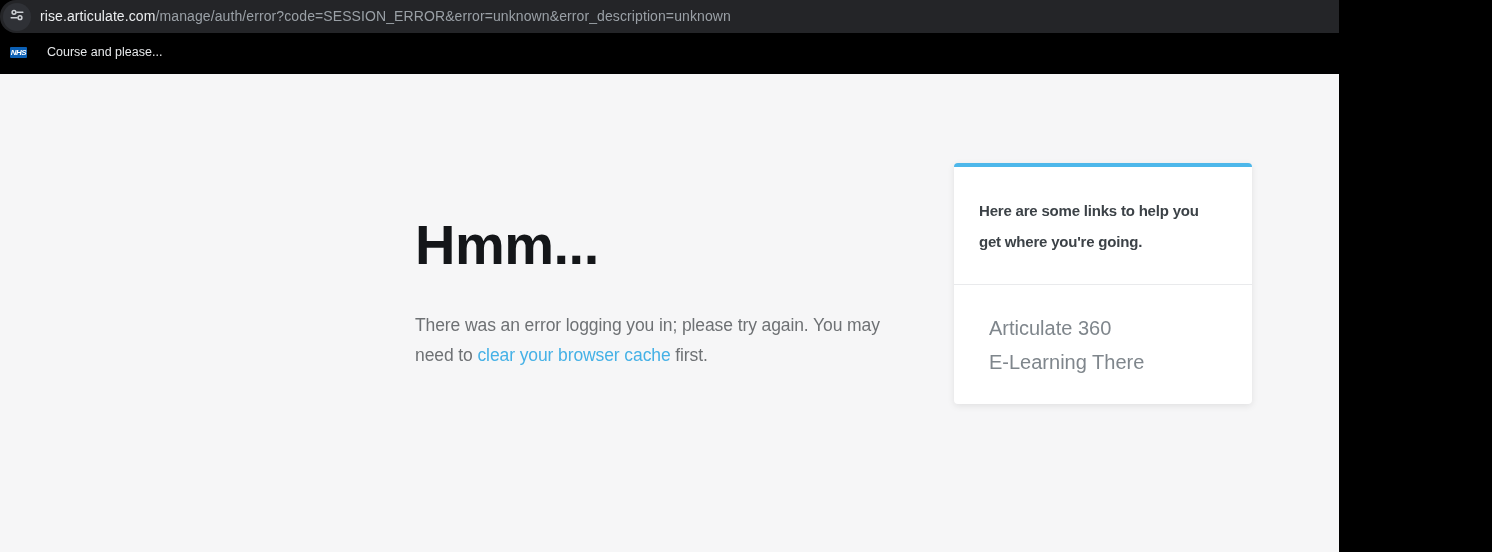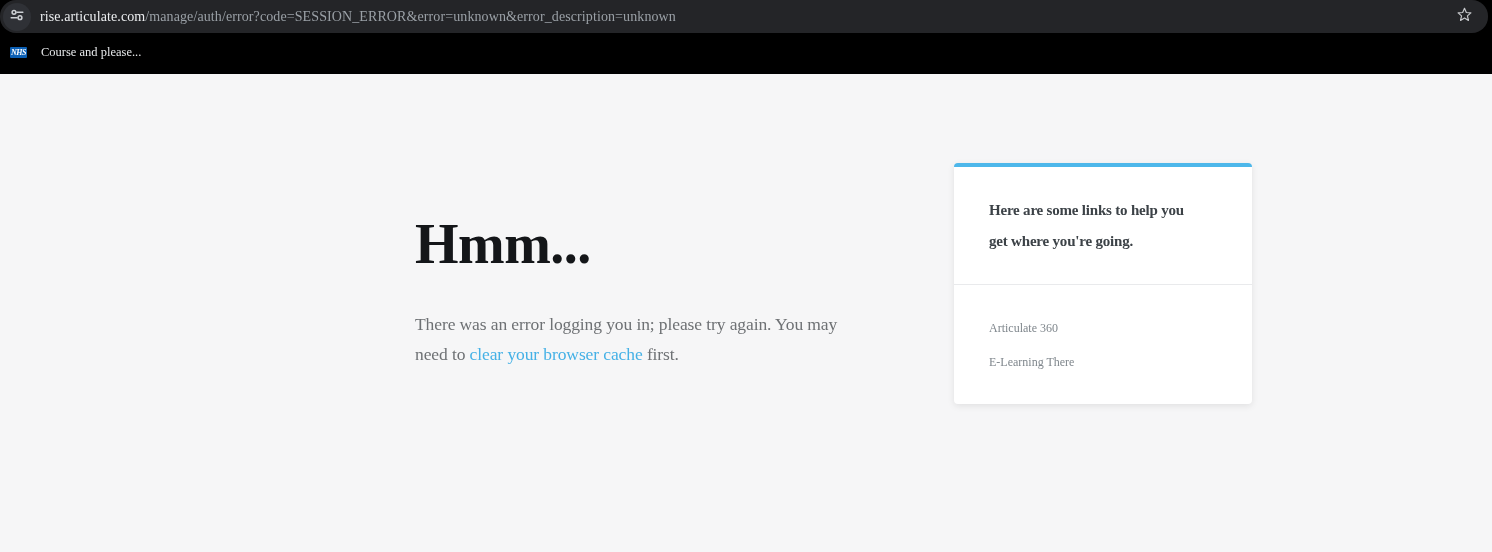--- a/index.html
+++ b/index.html
@@ -1,24 +1,23 @@
 <!DOCTYPE html>
 <html><head>
 <meta charset="utf-8">
 <style>
   * { margin: 0; padding: 0; box-sizing: border-box; }
   html, body { background: #000; }
   body { font-family: "Liberation Sans", sans-serif; }
   .screen {
     position: relative;
-    width: 1492px;
+    width: 1339px;
     height: 552px;
     overflow: hidden;
     background: #000;
-    font-family: Liberation Serif, serif;
   }
 
   
   .chrome-top {
     position: absolute;
     left: 0; top: 0;
     width: 1492px; height: 74px;
     background: #000;
   }
   .url-bar {
@@ -60,21 +59,21 @@
     position: absolute;
     left: 0; top: 33px;
     width: 1492px; height: 41px;
     background: #000;
   }
   .bookmark-item {
     position: absolute;
     left: 10px; top: 8px;
     height: 22px;
     display: flex; align-items: center;
-    gap: 14px;
+    gap: 20px;
     cursor: pointer;
     justify-content: center;
   }
   .bookmark-favicon {
     width: 17px; height: 11px;
     background: #0b5fb4;
     border-radius: 1px;
     color: #fff;
     font-size: 8px;
     font-weight: bold;
@@ -123,35 +122,35 @@
   .help-card {
     position: absolute;
     left: 954px; top: 89px;
     width: 298px;
     background: #fff;
     border-top: 4px solid #4db7ea;
     border-radius: 4px;
     box-shadow: 0 2px 7px rgba(0,0,0,0.09);
   }
   .help-card-header {
-    padding: 28px 18px 27px 35px;
+    padding: 28px 18px 27px 25px;
     font-size: 15px;
     font-weight: 700;
     line-height: 31px;
     letter-spacing: -0.2px;
     color: #3c4247;
     white-space: pre;
     border-bottom: 1px solid #e9eaec;
   }
   .help-card-links {
     padding: 26px 20px 25px 35px;
   }
   .help-link {
     display: block;
-    font-size: 12px;
+    font-size: 20px;
     line-height: 34px;
     color: #7f868c;
     text-decoration: none;
     cursor: pointer;
     white-space: nowrap;
   }
 </style>
 </head>
 <body>
 

